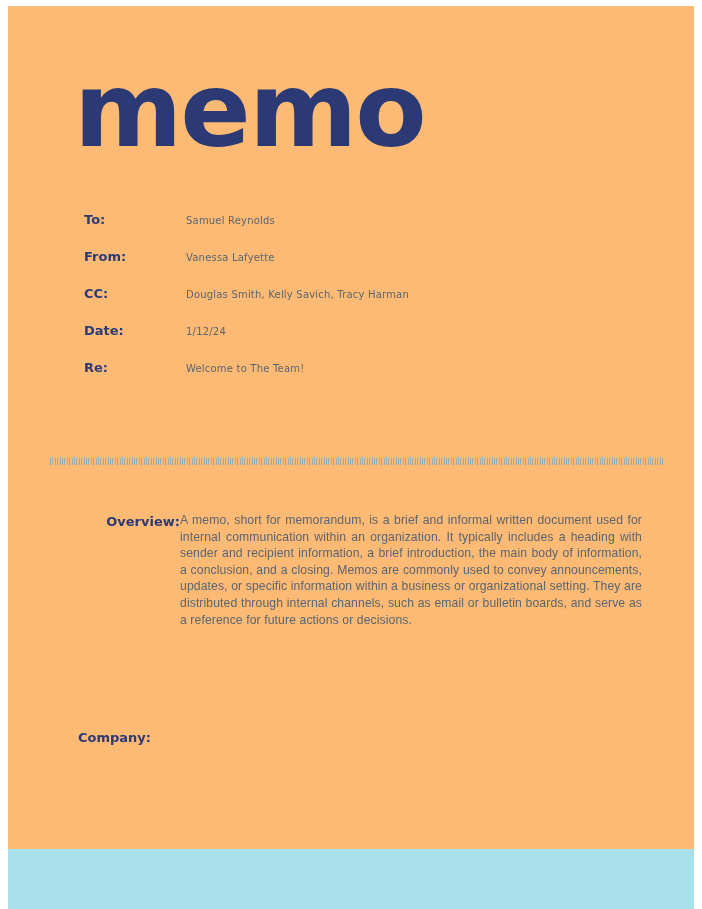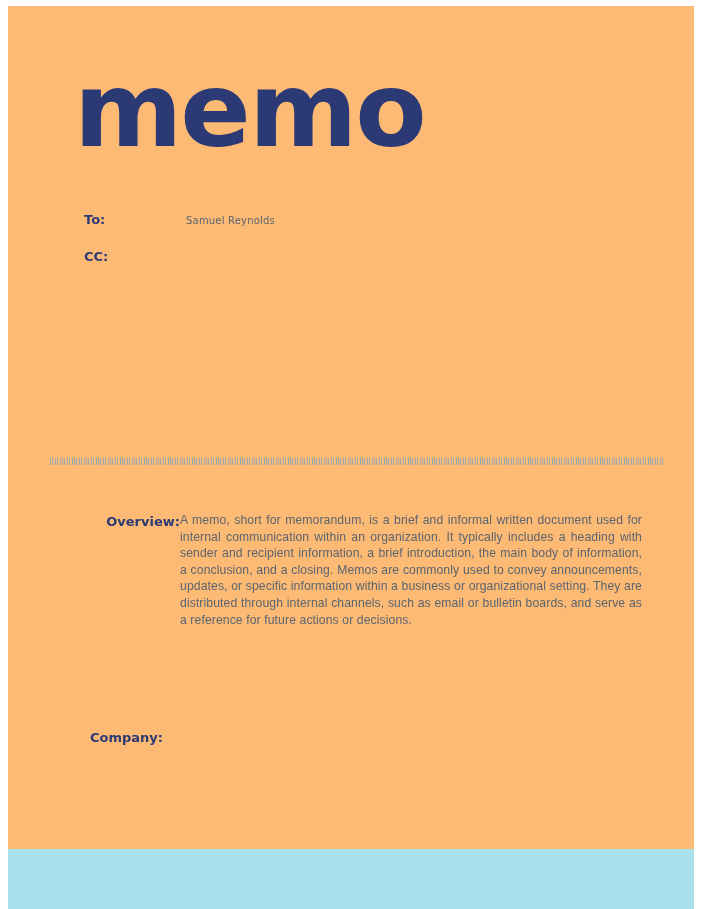--- a/index.html
+++ b/index.html
@@ -126,21 +126,21 @@
     width: 462px;
     font-size: 12.2px;
     line-height: 16.6px;
     color: #5a6570;
     text-align: justify;
     font-family: Liberation Sans, sans-serif;
     letter-spacing: 0.1px;
   }
   .company {
     position: absolute;
-    left: 90px;
+    left: 78px;
     top: 730px;
     width: 590px;
     display: flex;
     align-items: flex-end;
   }
   .company-label {
     width: 102px;
     flex: 0 0 102px;
     font-size: 13px;
     font-weight: bold;
@@ -164,26 +164,39 @@
 
   <div class="title">memo</div>
 
   <div class="fields">
 
     <div class="field-row">
       <div class="field-label">To:</div>
       <div class="field-value">Samuel Reynolds</div>
     </div>
 
+    <div class="field-row">
+      <div class="field-label">From:</div>
+      <div class="field-value">Vanessa Lafyette</div>
+    </div>
 
     <div class="field-row">
       <div class="field-label">CC:</div>
-    </div>
-
-
+      <div class="field-value">Douglas Smith, Kelly Savich, Tracy Harman</div>
+    </div>
+
+    <div class="field-row">
+      <div class="field-label">Date:</div>
+      <div class="field-value">1/12/24</div>
+    </div>
+
+    <div class="field-row">
+      <div class="field-label">Re:</div>
+      <div class="field-value">Welcome to The Team!</div>
+    </div>
 
   </div>
 
   <div class="divider"></div>
 
   <div class="overview">
     <div class="overview-label">Overview:</div>
     <div class="overview-body">A memo, short for memorandum, is a brief and informal written document used for internal communication within an organization. It typically includes a heading with sender and recipient information, a brief introduction, the main body of information, a conclusion, and a closing. Memos are commonly used to convey announcements, updates, or specific information within a business or organizational setting. They are distributed through internal channels, such as email or bulletin boards, and serve as a reference for future actions or decisions.</div>
   </div>
 

